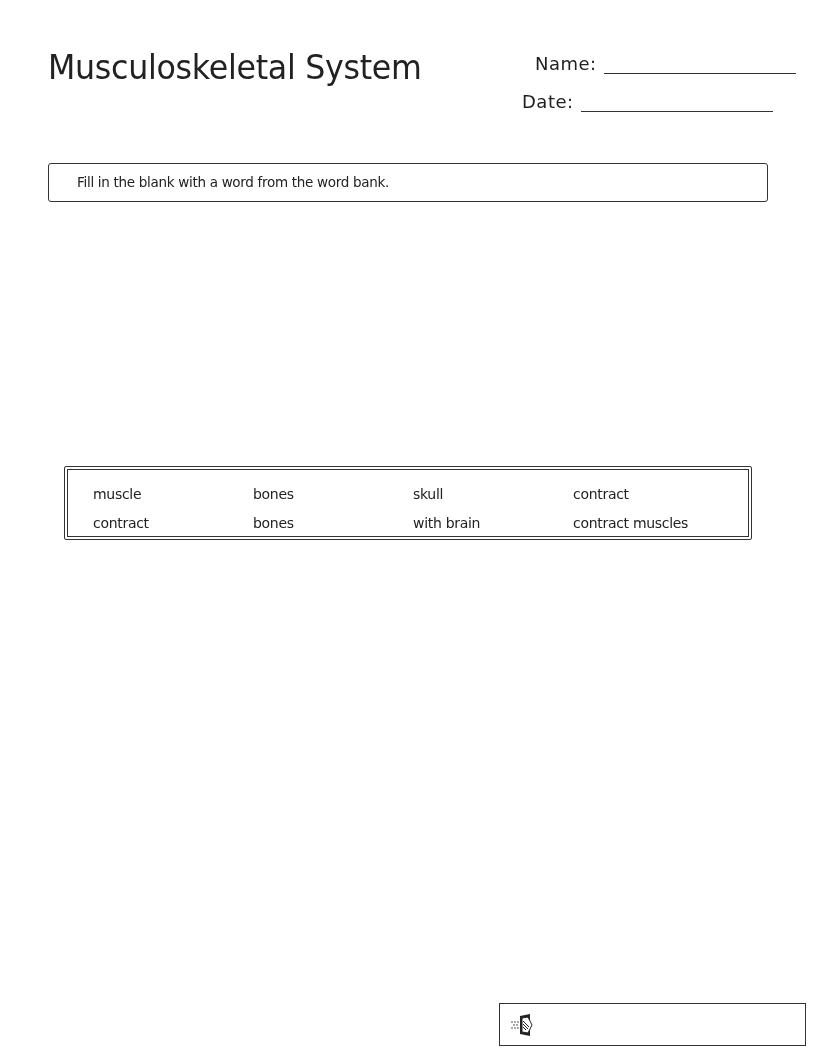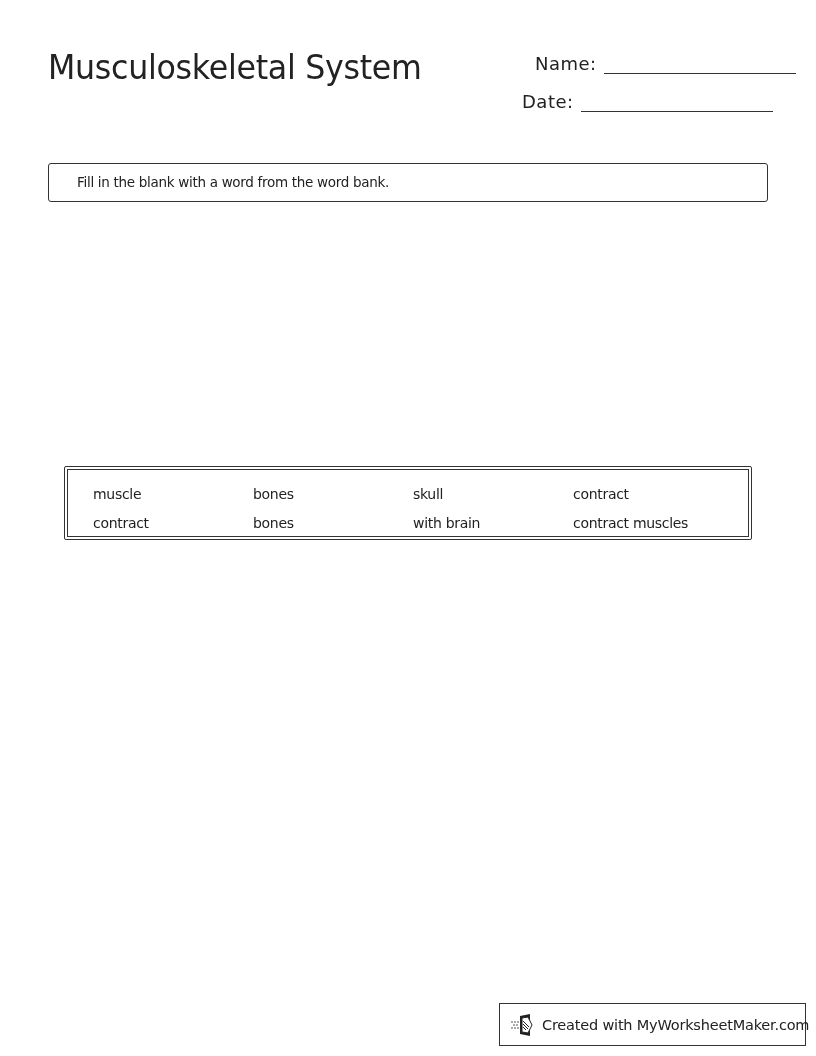--- a/index.html
+++ b/index.html
@@ -152,14 +152,13 @@
       <line x1="1" y1="9" x2="9" y2="9" stroke="#555" stroke-width="1" stroke-dasharray="2 1"></line>
       <line x1="3" y1="12" x2="9" y2="12" stroke="#555" stroke-width="1" stroke-dasharray="2 1"></line>
       <line x1="1" y1="15" x2="9" y2="15" stroke="#555" stroke-width="1" stroke-dasharray="2 1"></line>
       <path d="M10 3 L20 1 L20 23 L10 21 Z" fill="#222"></path>
       <path d="M12 5 L18 4 L22 12 L18 20 L12 19 Z" fill="#fff" stroke="#222" stroke-width="1"></path>
       <line x1="13" y1="8" x2="19" y2="14" stroke="#222" stroke-width="1"></line>
       <line x1="13" y1="11" x2="18" y2="16" stroke="#222" stroke-width="1"></line>
       <line x1="13" y1="14" x2="16" y2="17" stroke="#222" stroke-width="1"></line>
     </svg>
   </span>
-  <span class="footer-text">Created with MyWorksheetMaker.com</span>
 </div>
 
 </body></html>

